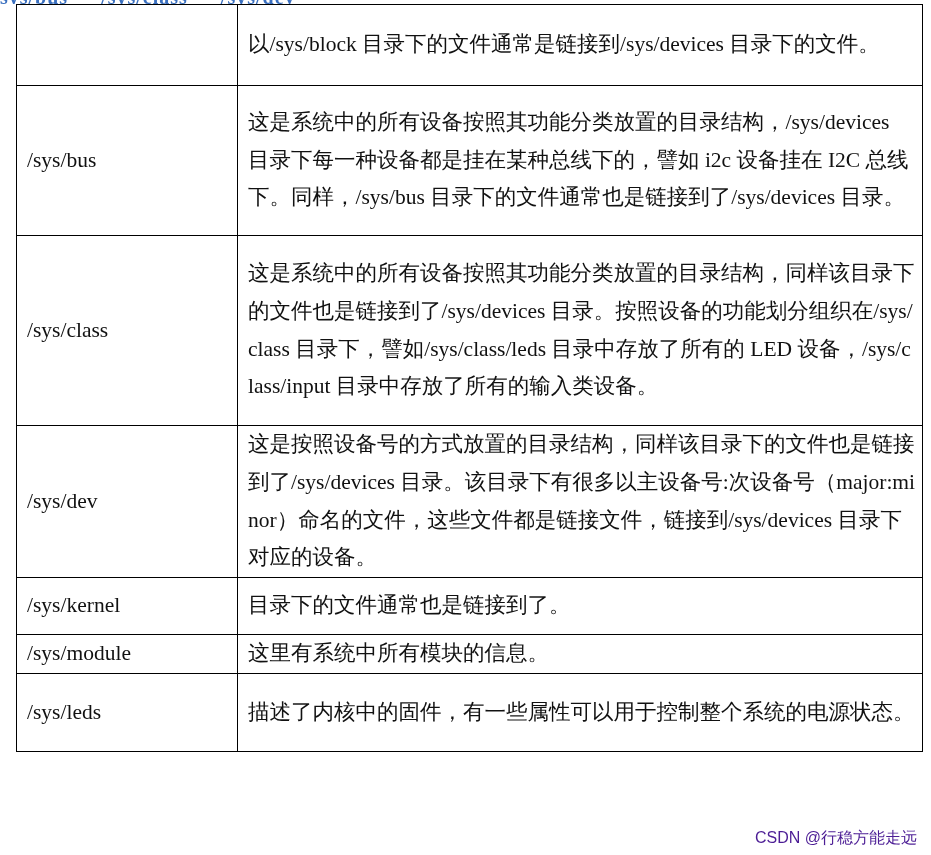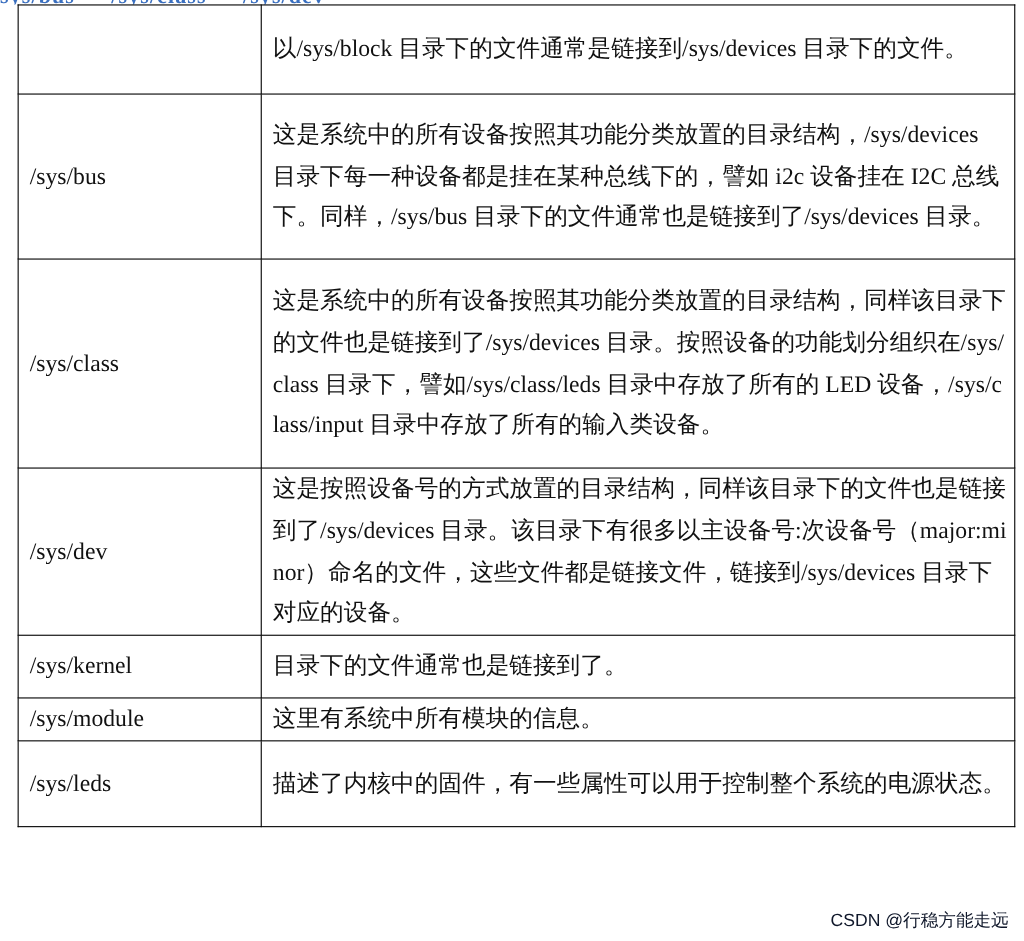--- a/index.html
+++ b/index.html
@@ -50,21 +50,21 @@
       padding-left: 10px;
     }
     td.desc-cell {
       padding-left: 12px;
       padding-right: 10px;
     }
     .watermark {
       position: absolute;
       right: 14px;
       bottom: 8px;
-      color: #0f172a;
+      color: #4c1d95;
       font-family: "Liberation Sans", "DejaVu Sans", sans-serif;
       font-size: 16px;
       line-height: 18px;
     }
   </style>
 </head>
 <body>
 
 <div class="top-fragment">sys/bus — /sys/class — /sys/dev</div>
 

